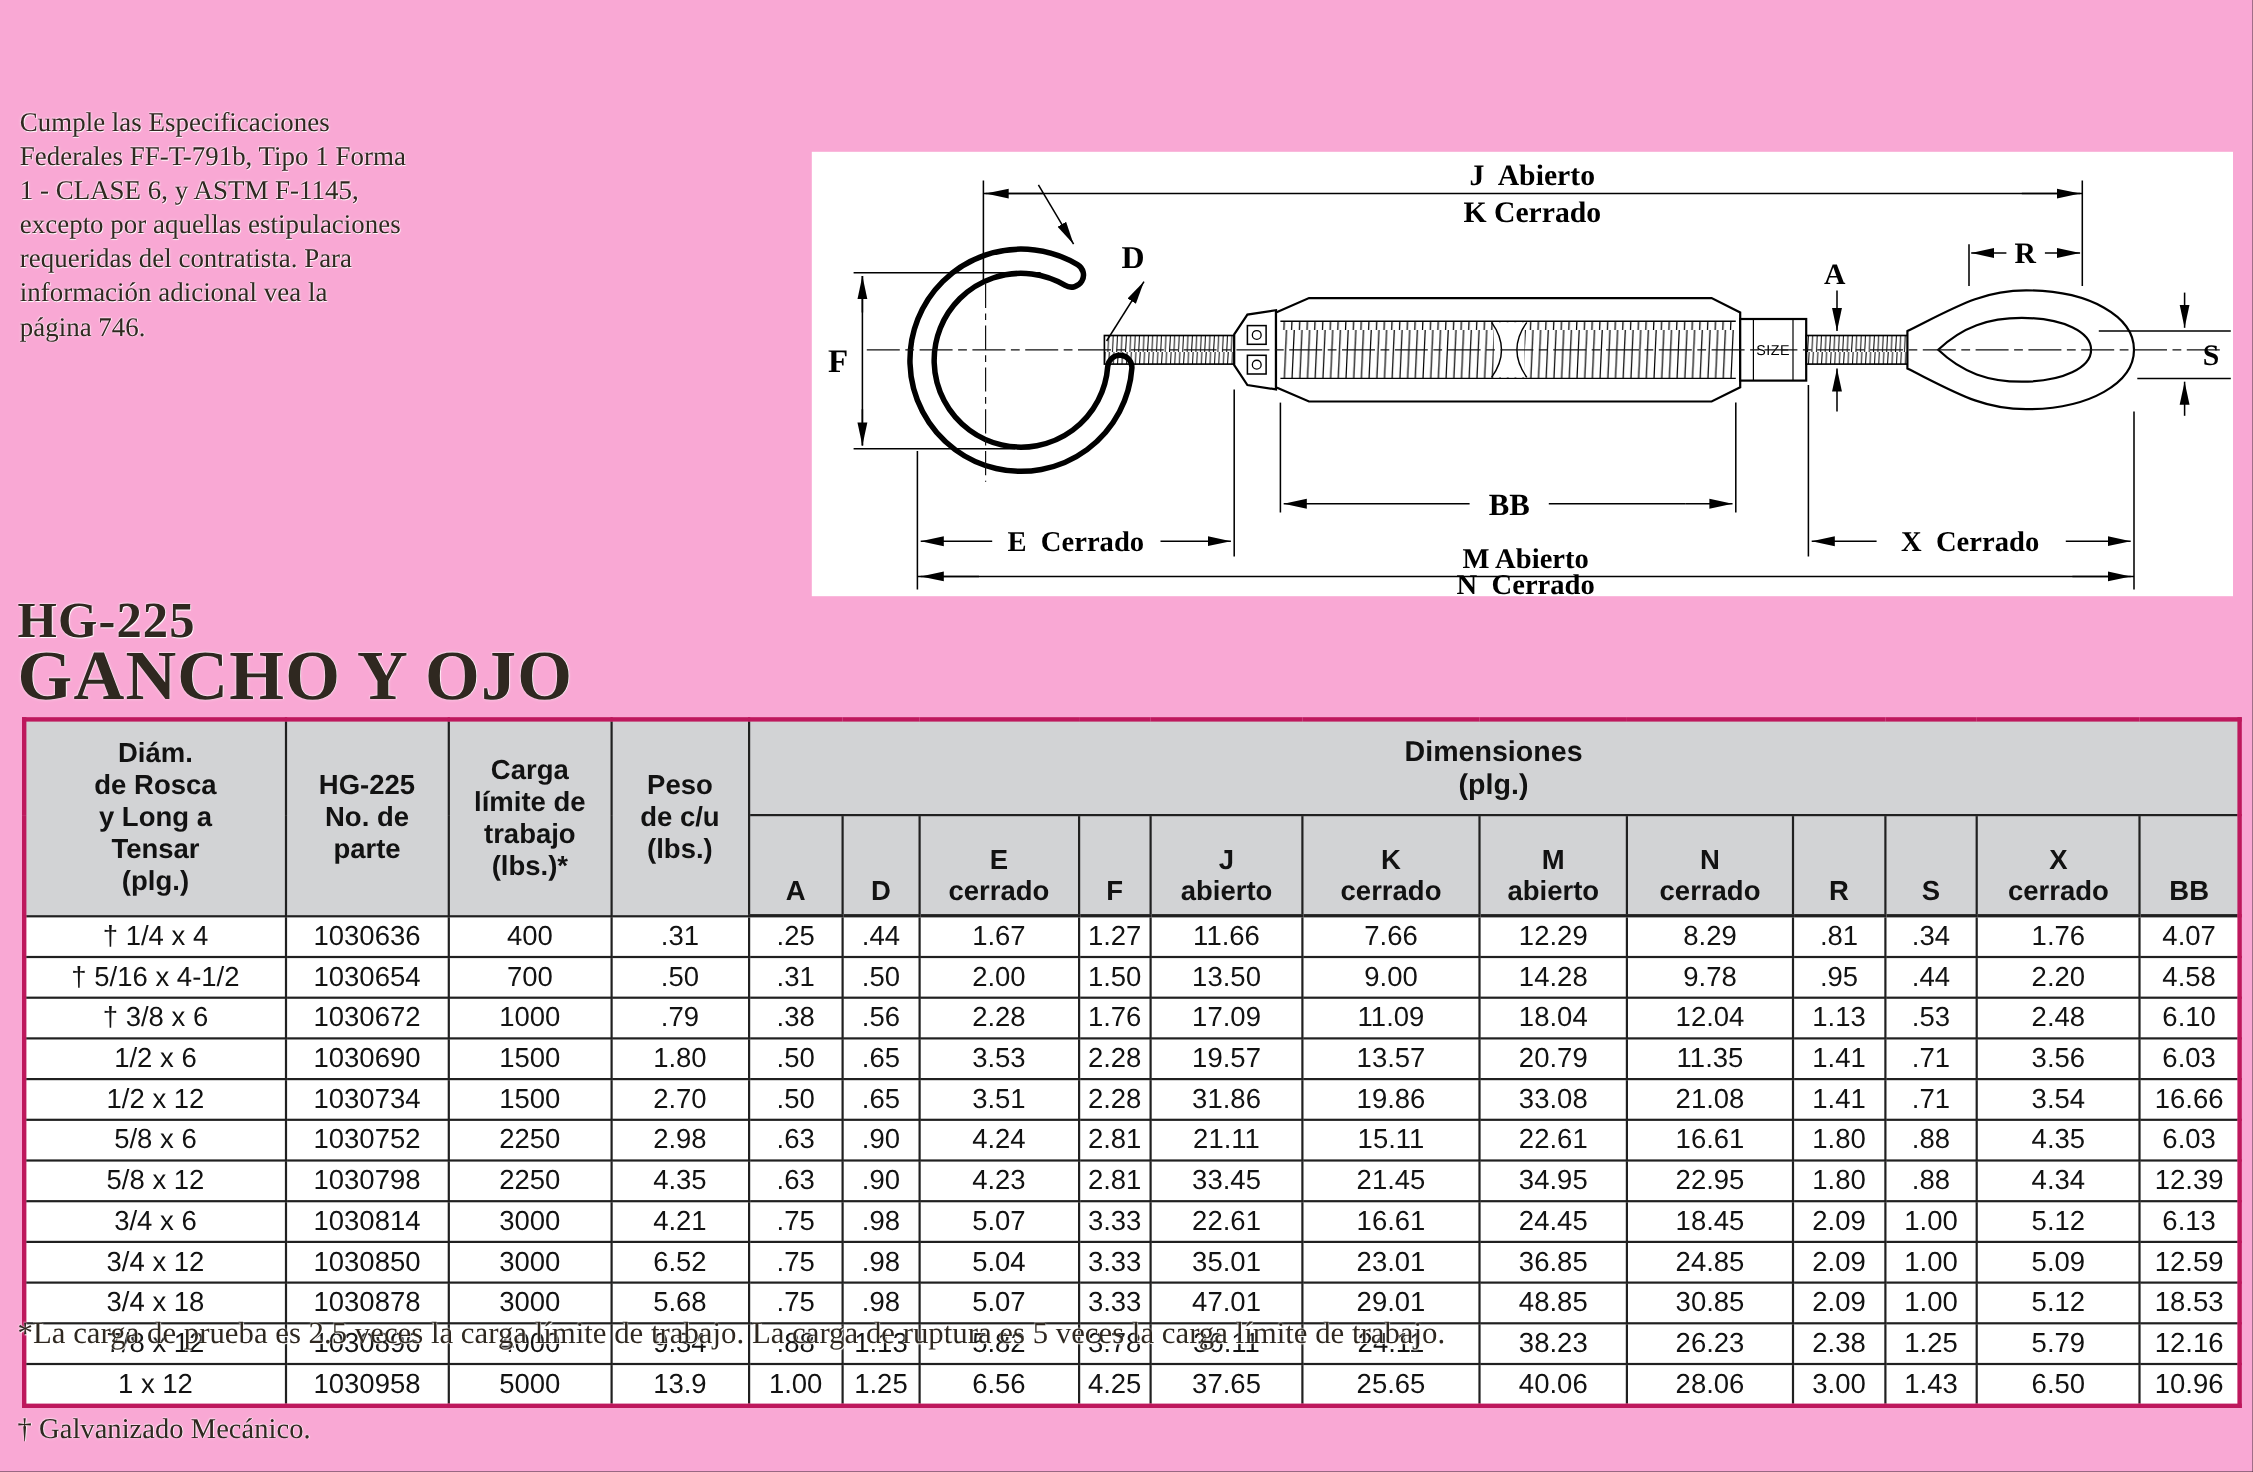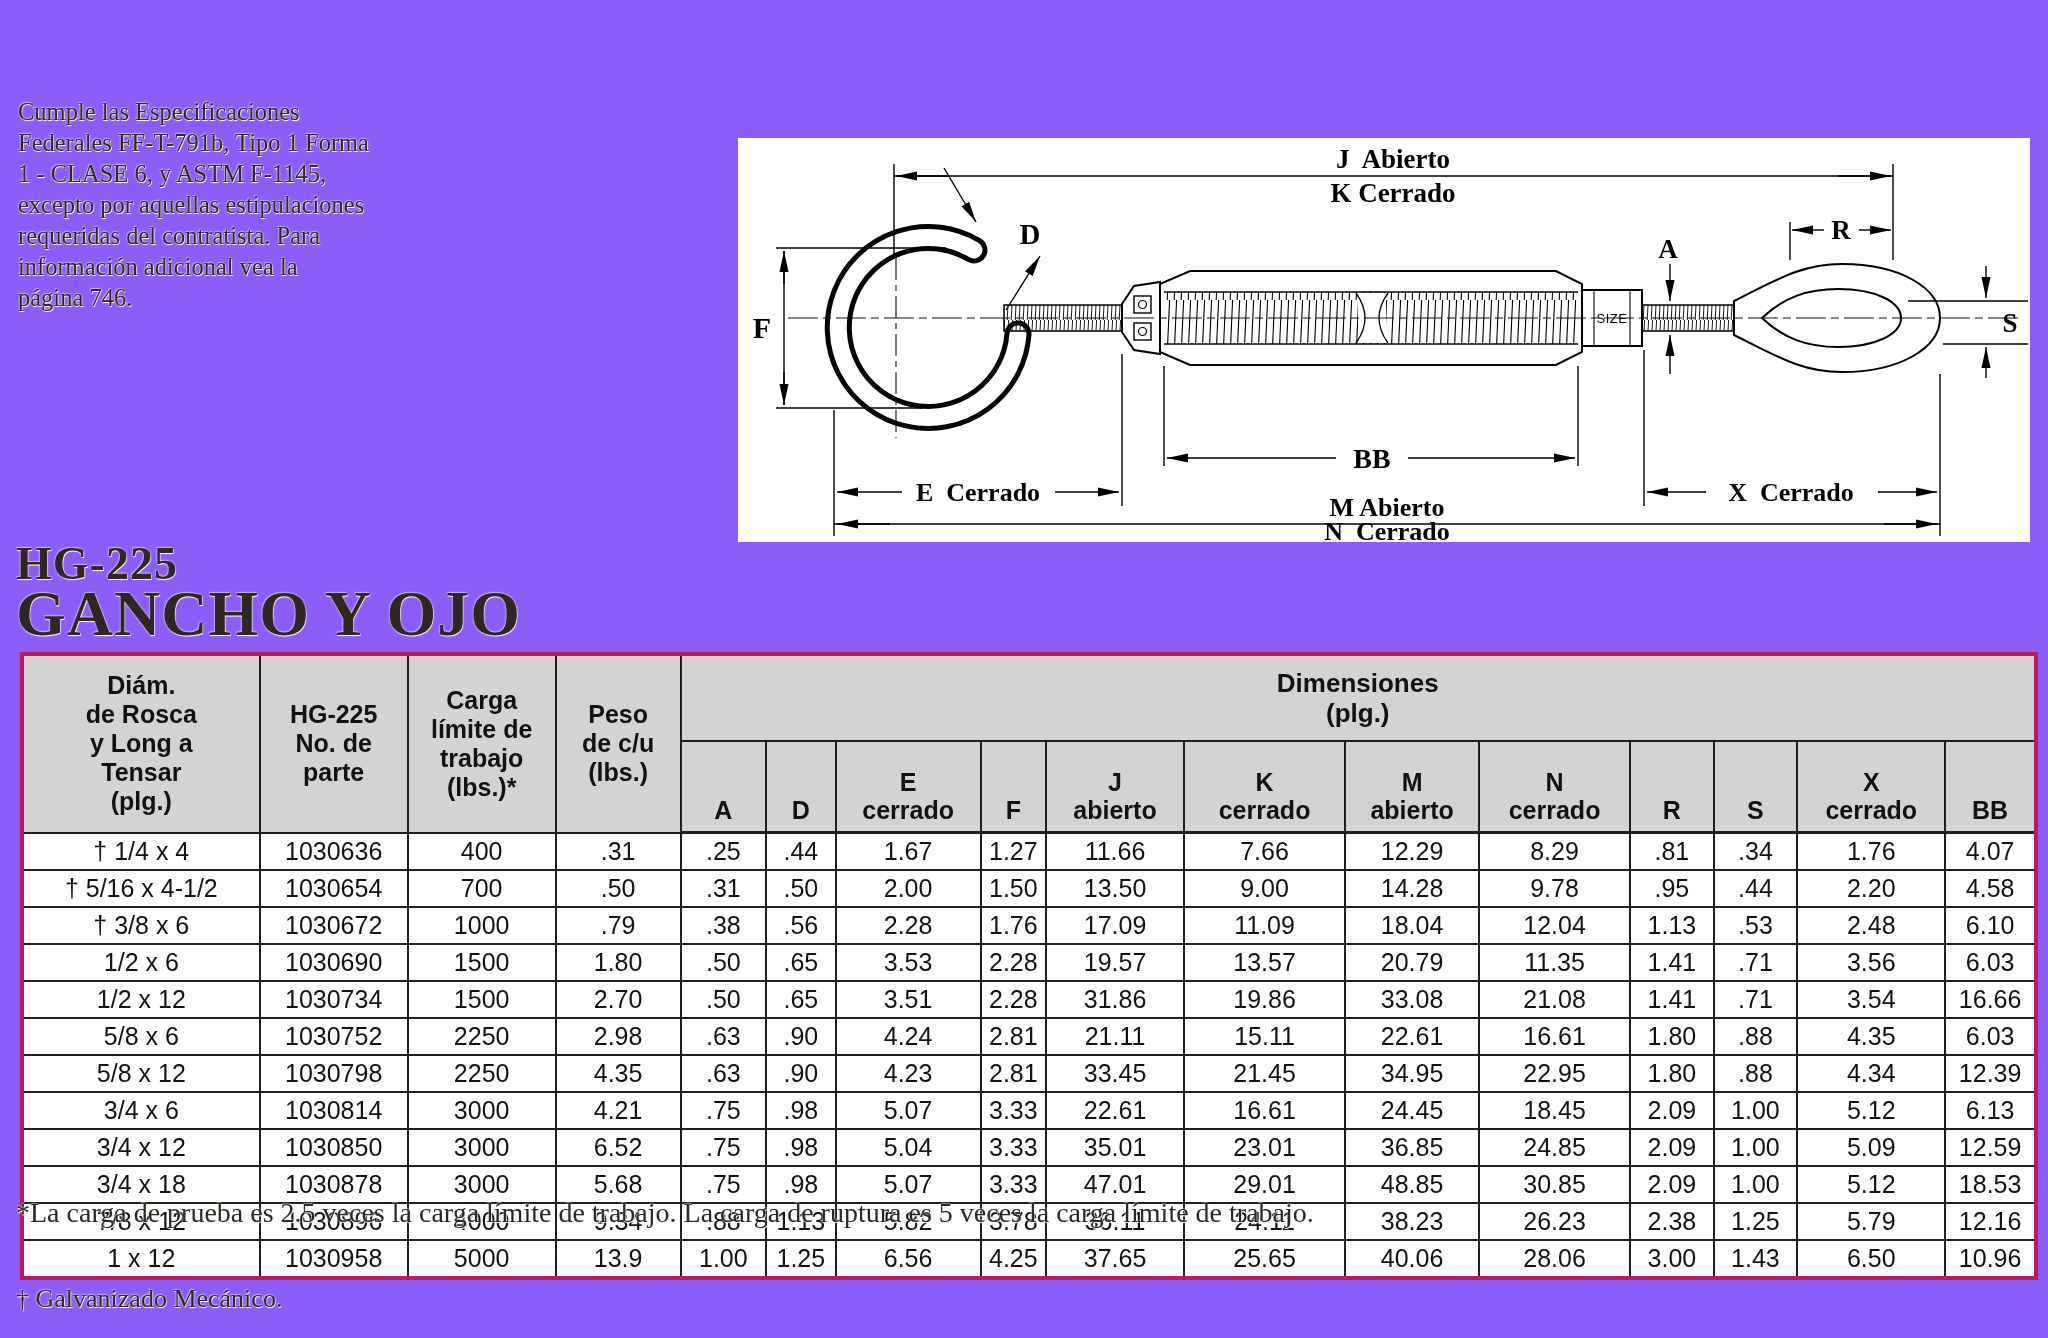--- a/index.html
+++ b/index.html
@@ -1,16 +1,16 @@
 <!DOCTYPE html>
 <html><head>
 <meta charset="utf-8">
 <style>
   html,body{margin:0;padding:0;background:#000;}
-  .page{position:relative;width:2048px;height:1338px;background:#8b5cf6;overflow:hidden;
+  .page{position:relative;width:2048px;height:1338px;background:#f9a8d4;overflow:hidden;
         font-family:"Liberation Serif",serif;}
 
   
   .ghost{color:#2f2820;
          text-shadow:0.6px 0.6px 0 rgba(255,255,255,.9),
                      -0.6px -0.6px 0 rgba(255,255,255,.35),
                      0 0 3px rgba(255,255,255,.55);}
 
   .intro{position:absolute;left:18px;top:96px;width:420px;
          font-size:24.5px;line-height:31px;white-space:pre-line;}

